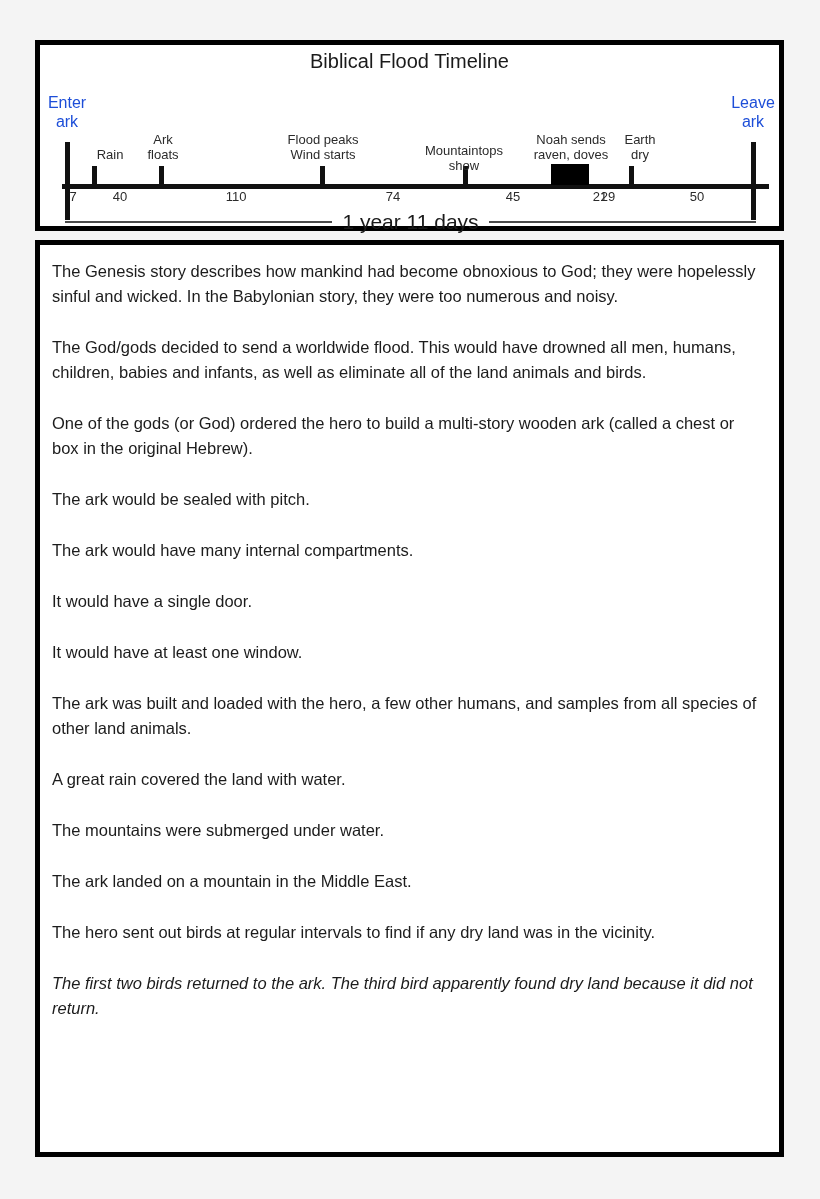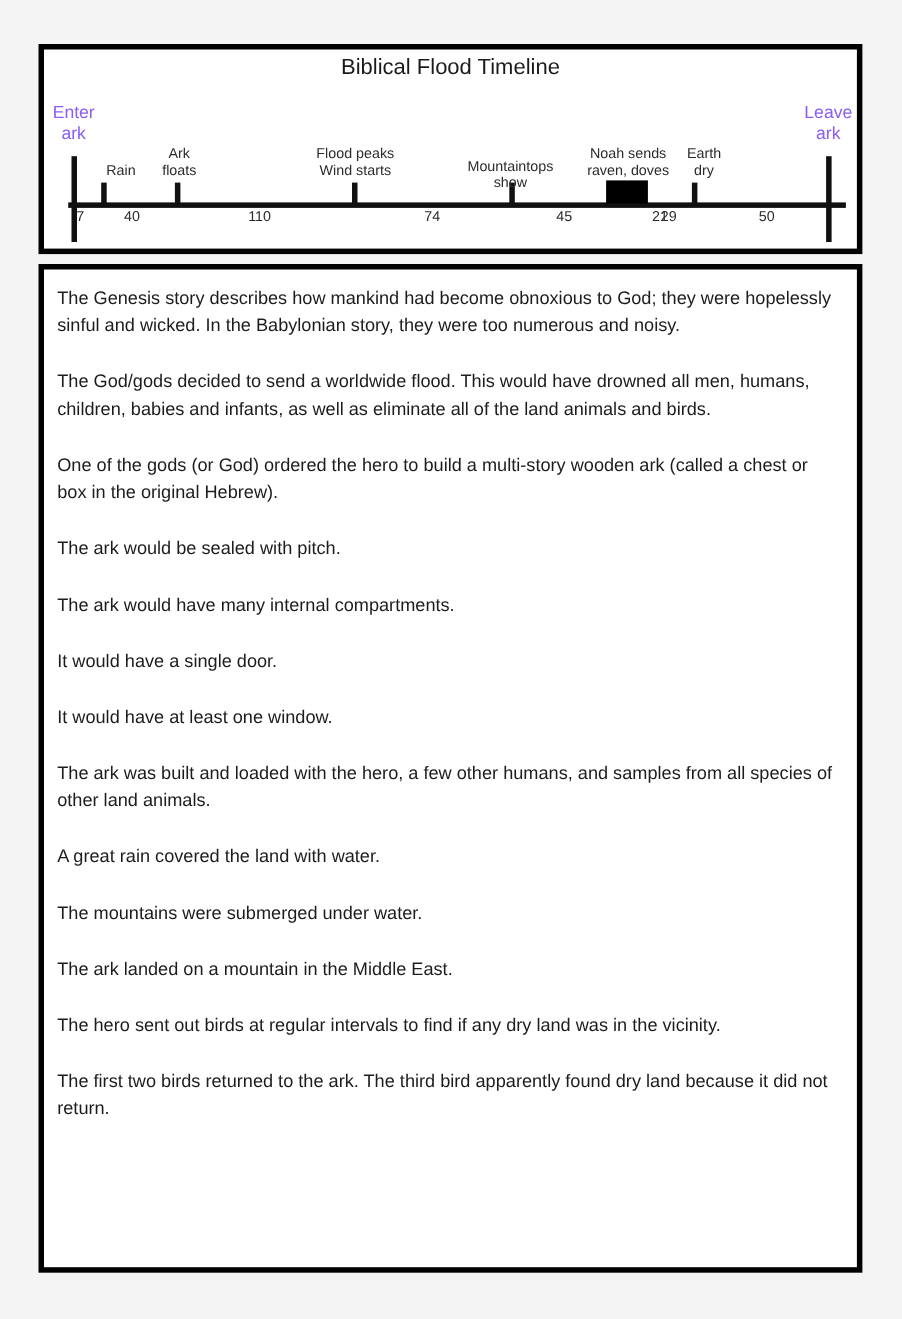--- a/index.html
+++ b/index.html
@@ -105,21 +105,21 @@
     color: #2b2b2b;
     text-align: center;
     line-height: 15px;
     white-space: nowrap;
     transform: translateX(-50%);
   }
   .endpoint-label {
     position: absolute;
     font-size: 16px;
     font-family: "Liberation Sans", sans-serif;
-    color: #8b5cf6;
+    color: #1d4ed8;
     text-align: center;
     line-height: 19px;
     white-space: nowrap;
     transform: translateX(-50%);
   }
 
   
   .duration-number {
     position: absolute;
     top: 144px;
@@ -164,21 +164,21 @@
     box-sizing: border-box;
     padding: 14px 22px 10px 12px;
   }
   .para {
     font-size: 16.5px;
     font-family: "Liberation Sans", sans-serif;
     color: #1c1c1c;
     line-height: 25px;
     margin: 0 0 26px 0;
   }
-  .para:last-child { margin-bottom: 16px; }
+  .para:last-child { margin-bottom: 16px; font-style: italic; }
 </style>
 </head>
 <body>
 
 <div class="panel" id="timeline-panel">
 
   <div id="chart-title">Biblical Flood Timeline</div>
 
   <div id="chart-area">
 
@@ -229,20 +229,25 @@
 
     <div class="duration-number" style="left:33px;">7</div>
     <div class="duration-number" style="left:80px;">40</div>
     <div class="duration-number" style="left:196px;">110</div>
     <div class="duration-number" style="left:353px;">74</div>
     <div class="duration-number" style="left:473px;">45</div>
     <div class="duration-number" style="left:560px;text-align:center;">21</div>
     <div class="duration-number" style="left:568px;">29</div>
     <div class="duration-number" style="left:657px;">50</div>
 
+    <div id="total-span-row">
+      <div class="span-rule"></div>
+      <div id="total-span-text">1 year 11 days</div>
+      <div class="span-rule"></div>
+    </div>
 
   </div>
 </div>
 
 <div class="panel" id="text-panel">
   <div id="body-text">
     <p class="para">The Genesis story describes how mankind had become obnoxious to God; they were hopelessly sinful and wicked. In the Babylonian story, they were too numerous and noisy.</p>
     <p class="para">The God/gods decided to send a worldwide flood. This would have drowned all men, humans, children, babies and infants, as well as eliminate all of the land animals and birds.</p>
     <p class="para">One of the gods (or God) ordered the hero to build a multi-story wooden ark (called a chest or box in the original Hebrew).</p>
     <p class="para">The ark would be sealed with pitch.</p>

